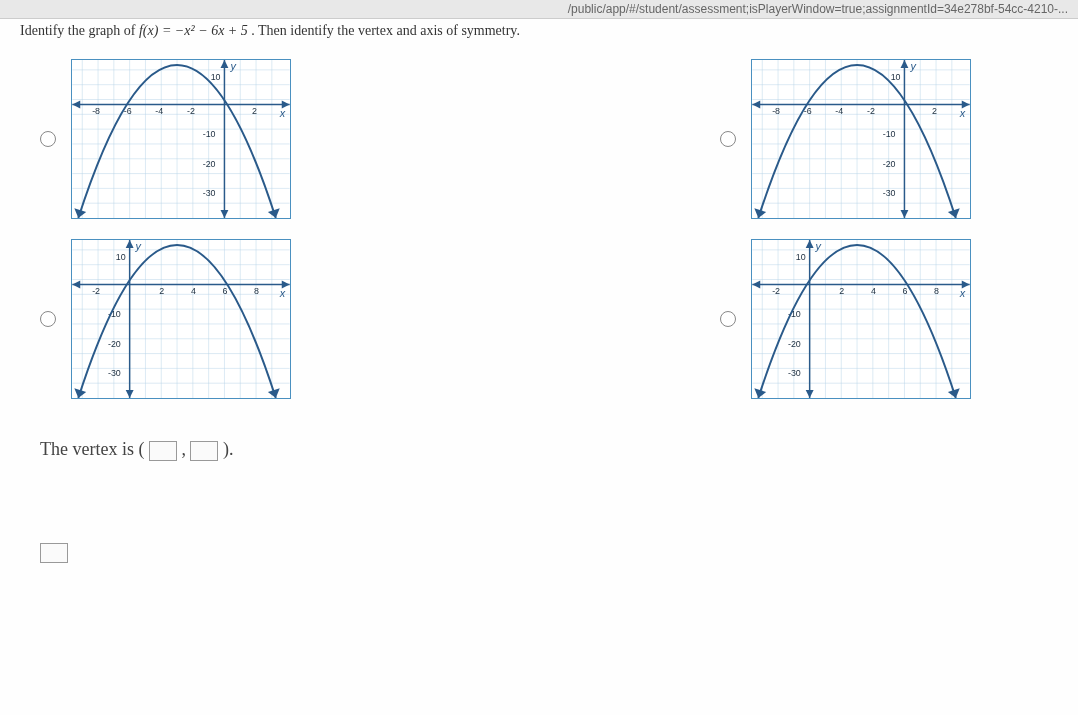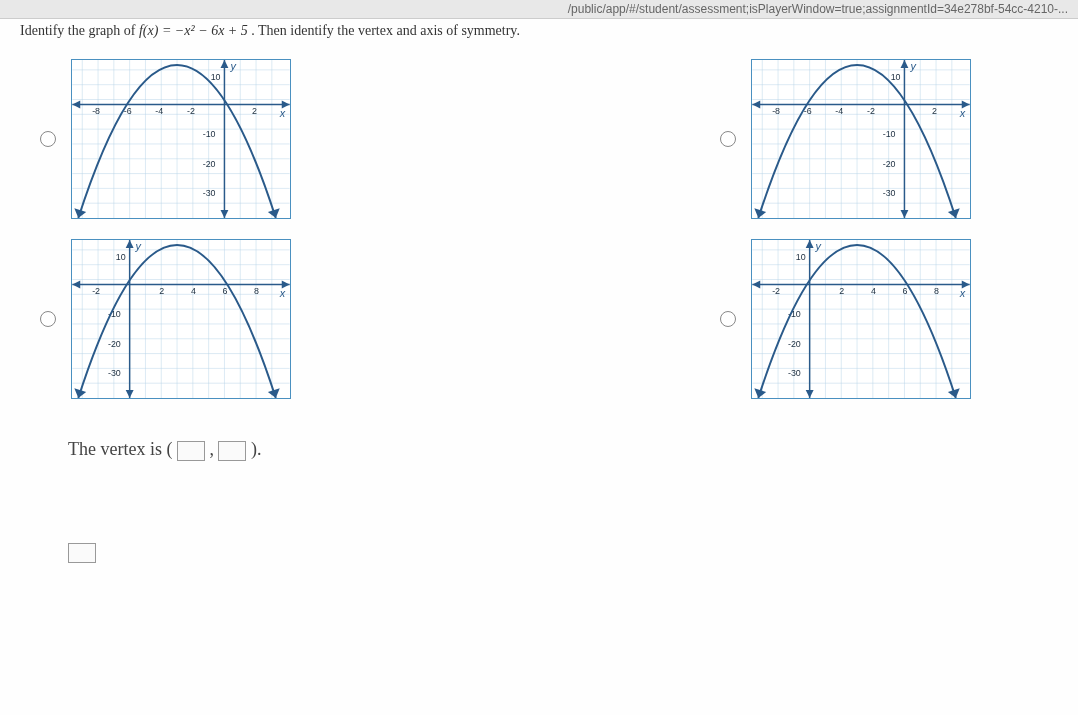--- a/index.html
+++ b/index.html
@@ -59,21 +59,20 @@
     .graph svg {
       width: 100%;
       height: 100%;
       display: block;
     }
     .vertex-line, .axis-line {
       font-size: 18px;
       color: #444;
       padding: 40px 40px 0 40px;
       font-family: 'Times New Roman', serif;
-      margin-left: 28px;
     }
     .axis-line { padding-top: 80px; color: #888; }
     .input-box {
       display: inline-block;
       width: 28px;
       height: 20px;
       border: 1px solid #999;
       background: #fafafa;
       vertical-align: middle;
     }

